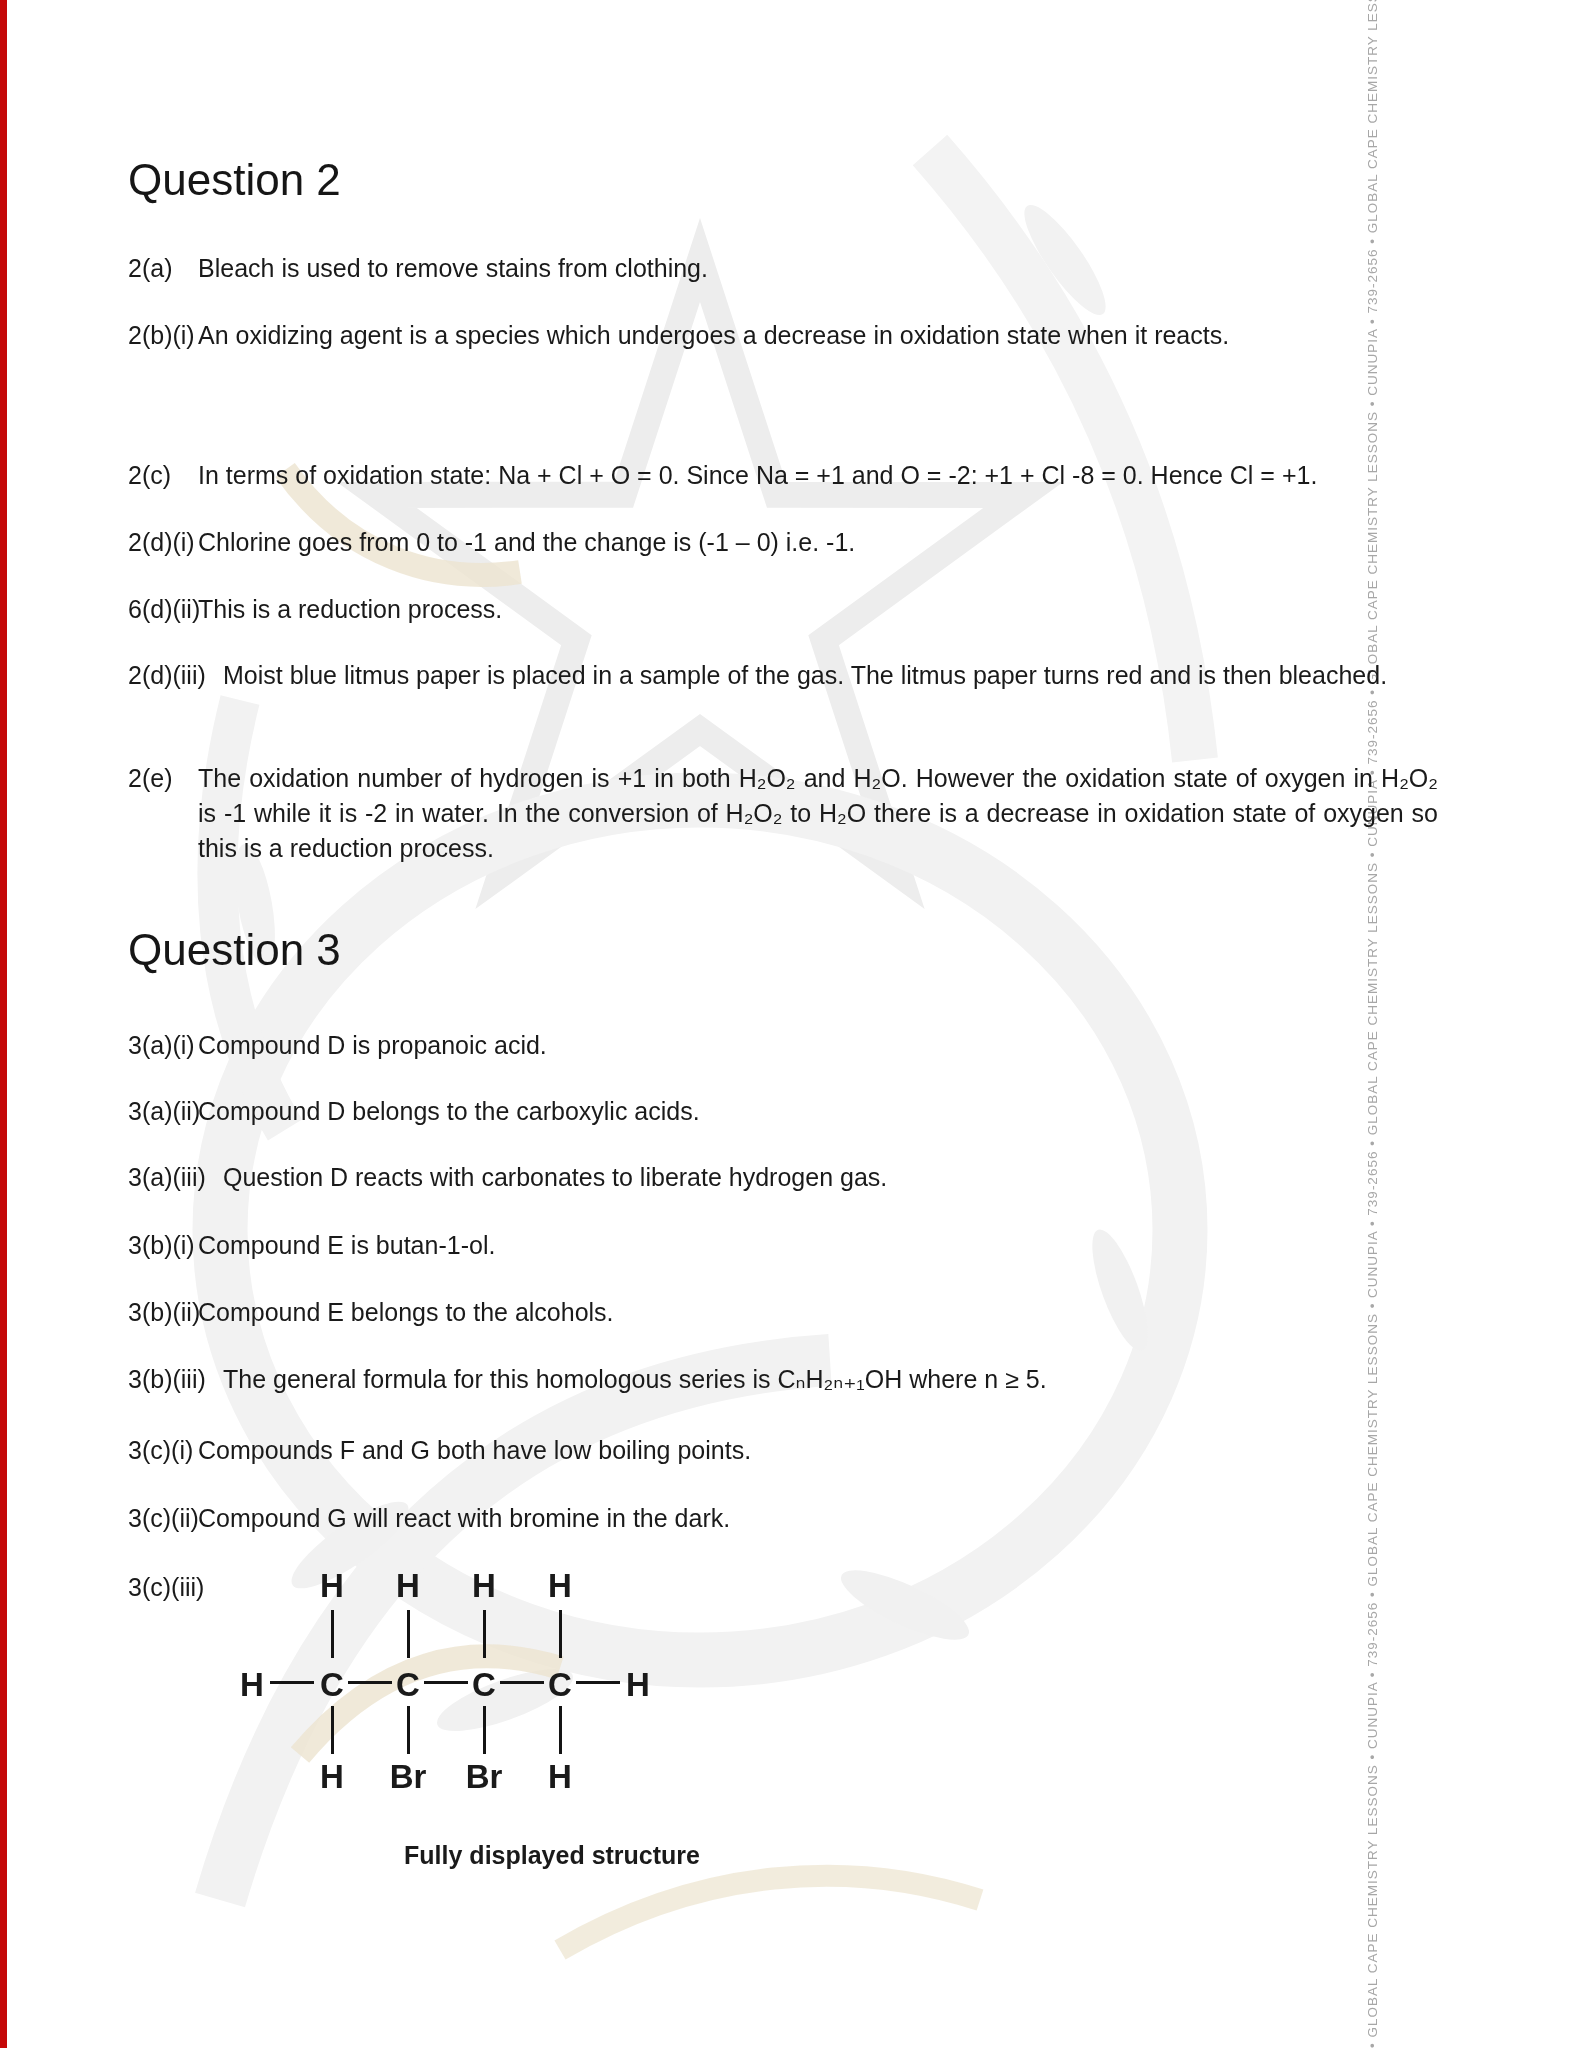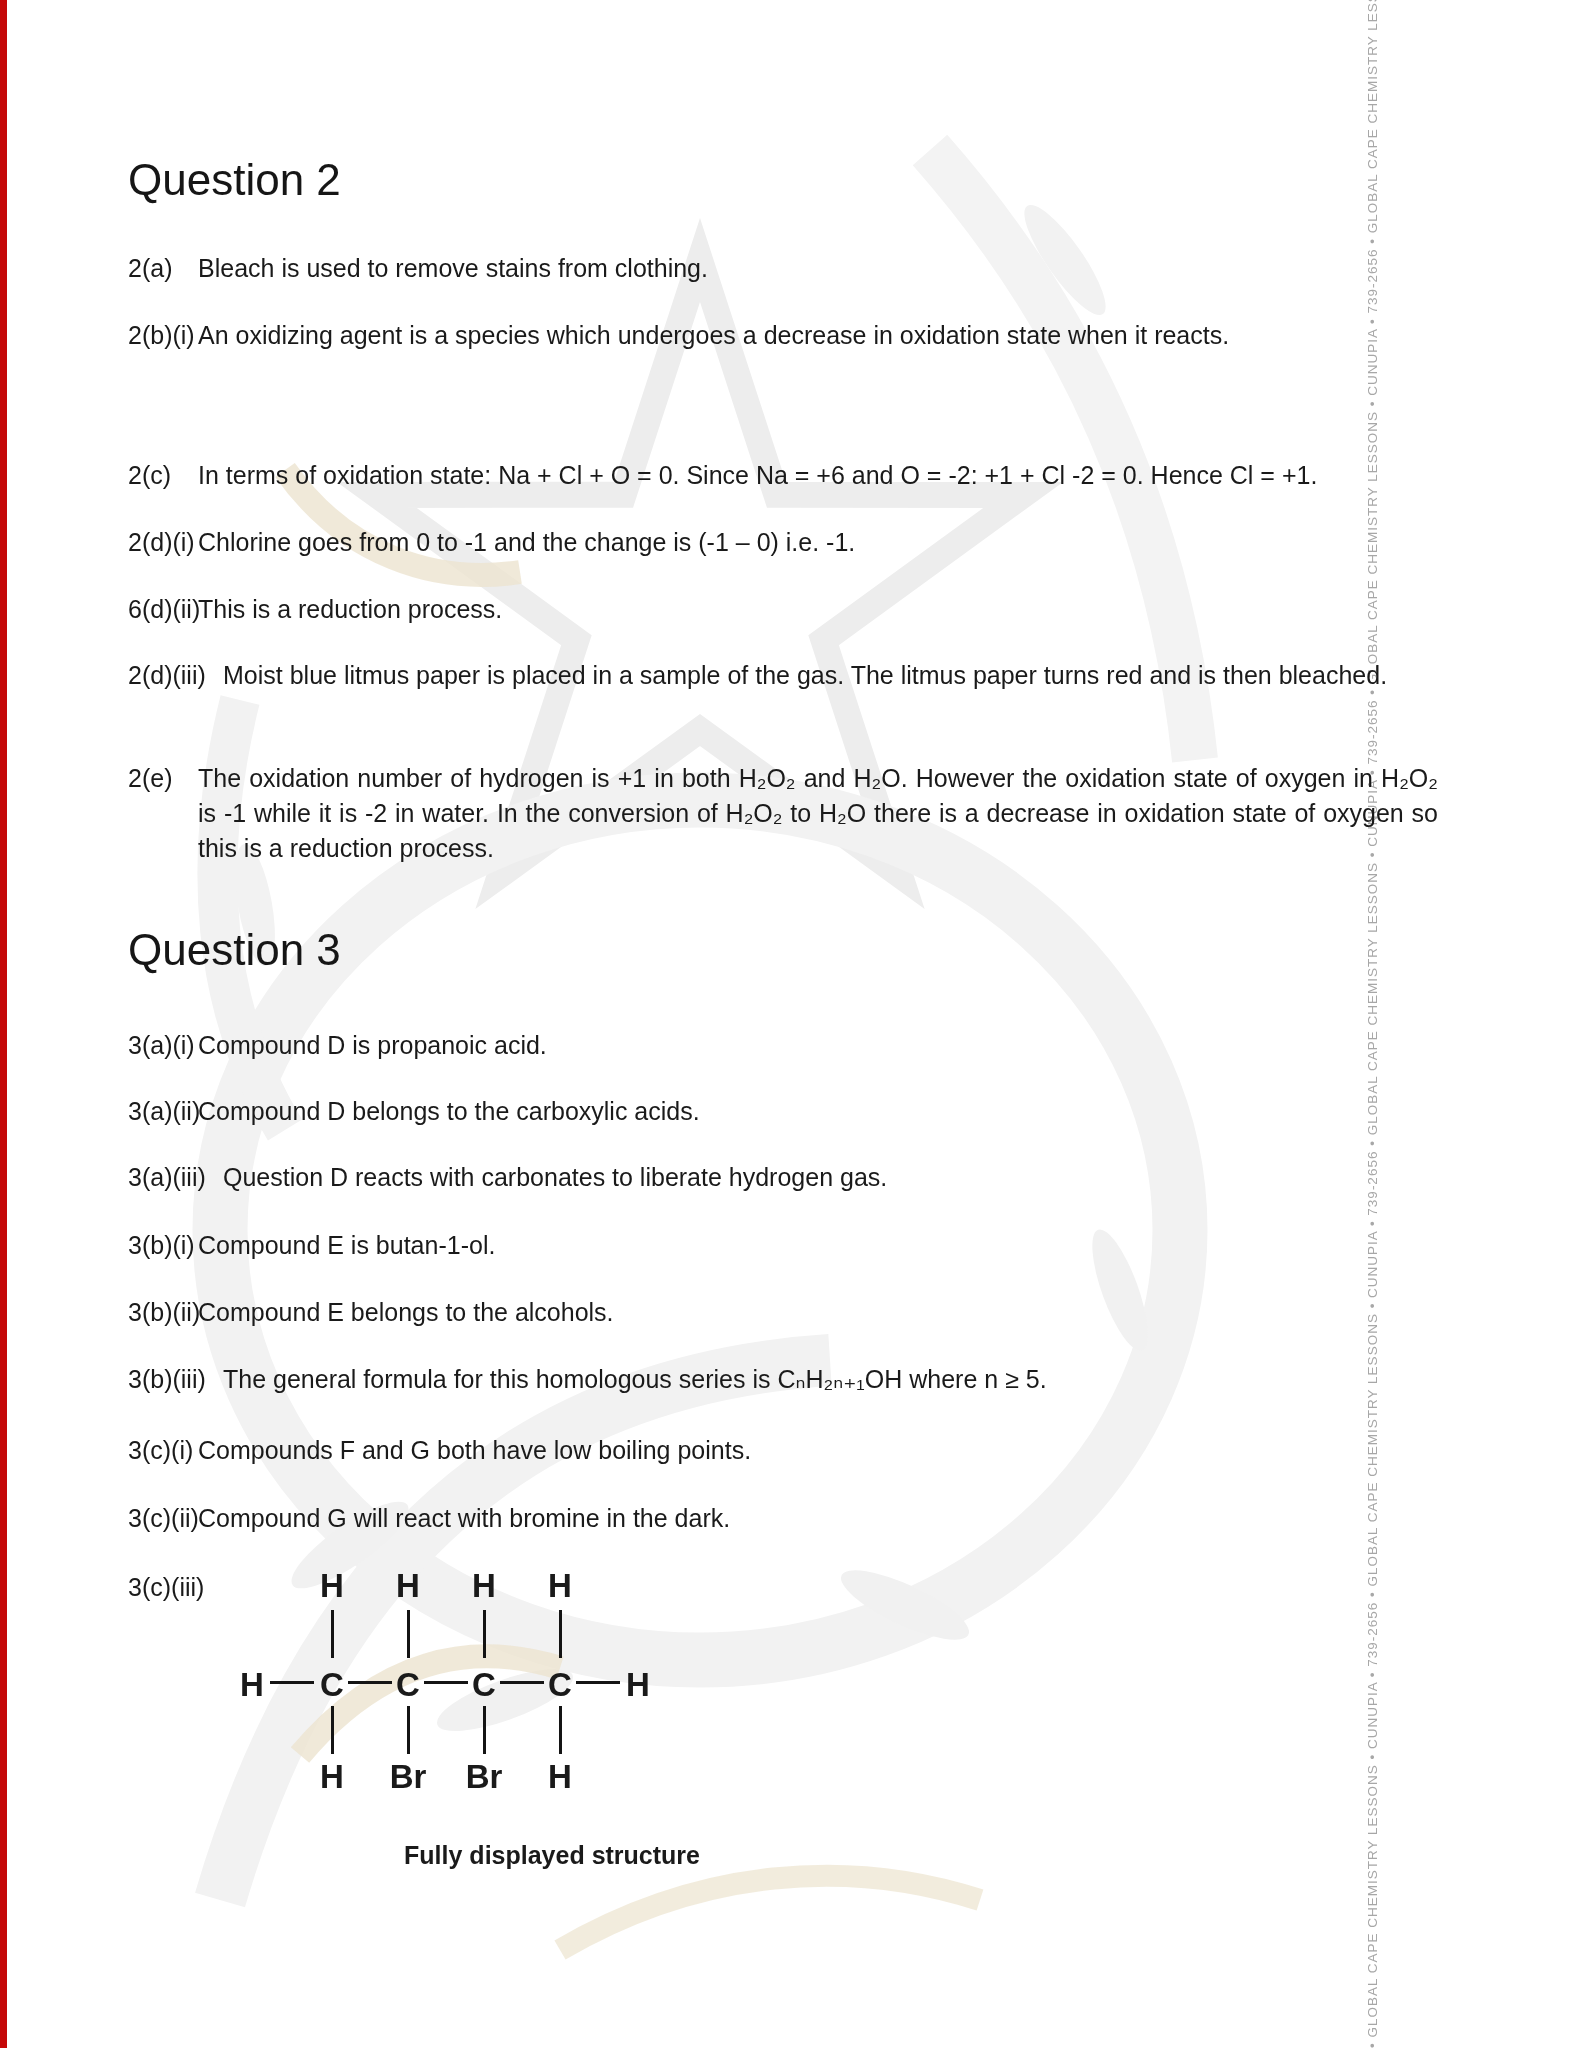--- a/index.html
+++ b/index.html
@@ -84,21 +84,21 @@
     <div class="row" style="top:235px">
       <span class="lbl">2(a)</span>
       <span class="txt">Bleach is used to remove stains from clothing.</span>
     </div>
     <div class="row" style="top:302px">
       <span class="lbl">2(b)(i)</span>
       <span class="txt">An oxidizing agent is a species which undergoes a decrease in oxidation state when it reacts.</span>
     </div>
     <div class="row" style="top:442px">
       <span class="lbl">2(c)</span>
-      <span class="txt">In terms of oxidation state: Na + Cl + O = 0. Since Na = +6 and O = -2: +1 + Cl -2 = 0. Hence Cl = +1.</span>
+      <span class="txt">In terms of oxidation state: Na + Cl + O = 0. Since Na = +1 and O = -2: +1 + Cl -8 = 0. Hence Cl = +1.</span>
     </div>
     <div class="row" style="top:509px">
       <span class="lbl">2(d)(i)</span>
       <span class="txt">Chlorine goes from 0 to -1 and the change is (-1 – 0) i.e. -1.</span>
     </div>
     <div class="row" style="top:576px">
       <span class="lbl">6(d)(ii)</span>
       <span class="txt">This is a reduction process.</span>
     </div>
     <div class="row widelbl" style="top:642px">

